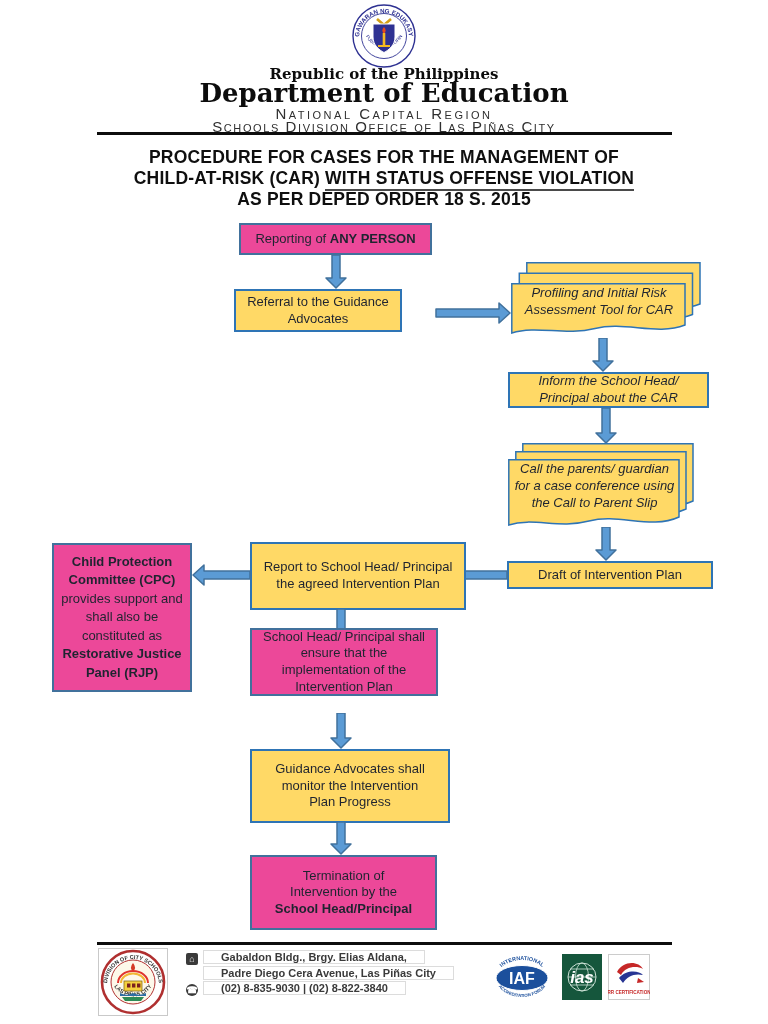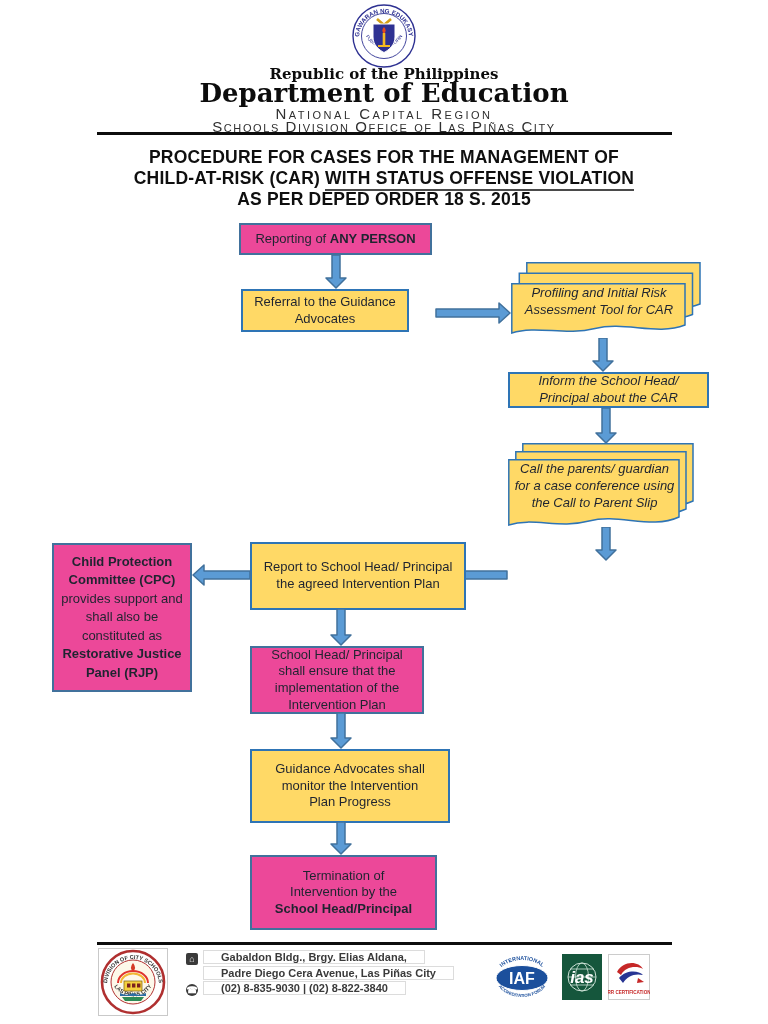--- a/index.html
+++ b/index.html
@@ -72,21 +72,21 @@
   </div>
 
   <div class="box blue" style="left:239px;top:223px;width:193px;height:32px">
     <div><span>Reporting of </span><b>ANY PERSON</b></div>
   </div>
 
   <svg class="abs" style="left:325px;top:255px" width="22" height="34">
     <polygon points="7,0 15,0 15,23 21,23 11,33 1,23 7,23" fill="#5B9BD5" stroke="#41719C" stroke-width="1.5" stroke-linejoin="round"></polygon>
   </svg>
 
-  <div class="box yellow" style="left:241px;top:289px;width:168px;height:43px">
+  <div class="box yellow" style="left:234px;top:289px;width:168px;height:43px">
     <div>Referral to the Guidance Advocates</div>
   </div>
 
   <svg class="abs" style="left:435px;top:302px" width="77" height="22">
     <polygon points="1,7 64,7 64,1 75,11 64,21 64,15 1,15" fill="#5B9BD5" stroke="#41719C" stroke-width="1.5" stroke-linejoin="round"></polygon>
   </svg>
 
   <svg class="abs" style="left:511px;top:262px" width="192" height="80" viewBox="0 0 192 80">
     <g transform="translate(15,0)">
         <path d="M0.8,0.8 L174,0.8 L174,42 C146,53 114,38 84,45.5 C54,53 26,42 0.8,50 Z" fill="#FFD966" stroke="#2E74B5" stroke-width="1.5"></path>
@@ -122,20 +122,23 @@
     <g transform="translate(0,16)">
         <path d="M0.8,0.8 L171,0.8 L171,58 C143,71 111,54 81,62 C51,70 25,58 0.8,66 Z" fill="#FFD966" stroke="#2E74B5" stroke-width="1.5"></path>
       </g>
   </svg>
   <div class="doc-text" style="left:513px;top:461px;width:163px">Call the parents/ guardian for a case conference using the Call to Parent Slip</div>
 
   <svg class="abs" style="left:595px;top:527px" width="22" height="34">
     <polygon points="7,0 15,0 15,23 21,23 11,33 1,23 7,23" fill="#5B9BD5" stroke="#41719C" stroke-width="1.5" stroke-linejoin="round"></polygon>
   </svg>
 
+  <div class="box yellow" style="left:507px;top:561px;width:206px;height:28px">
+    <div>Draft of Intervention Plan</div>
+  </div>
 
   <svg class="abs" style="left:432px;top:564px" width="76" height="22">
     <polygon points="75,7 12,7 12,1 1,11 12,21 12,15 75,15" fill="#5B9BD5" stroke="#41719C" stroke-width="1.5" stroke-linejoin="round"></polygon>
   </svg>
 
   <div class="box yellow" style="left:250px;top:542px;width:216px;height:68px">
     <div>Report to School Head/ Principal the agreed Intervention Plan</div>
   </div>
 
   <svg class="abs" style="left:192px;top:564px" width="59" height="22">
@@ -143,21 +146,21 @@
   </svg>
 
   <div class="box blue" style="left:52px;top:543px;width:140px;height:149px;line-height:1.42">
     <div><b>Child Protection Committee (CPC)</b><span> provides support and shall also be constituted as </span><b>Restorative Justice Panel (RJP)</b></div>
   </div>
 
   <svg class="abs" style="left:330px;top:609px" width="22" height="37">
     <polygon points="7,0 15,0 15,26 21,26 11,36 1,26 7,26" fill="#5B9BD5" stroke="#41719C" stroke-width="1.5" stroke-linejoin="round"></polygon>
   </svg>
 
-  <div class="box blue" style="left:250px;top:646px;width:174px;height:68px;padding:2px 8px">
+  <div class="box blue" style="left:250px;top:628px;width:188px;height:68px;padding:2px 8px">
     <div>School Head/ Principal shall ensure that the implementation of the Intervention Plan</div>
   </div>
 
   <svg class="abs" style="left:330px;top:713px" width="22" height="36">
     <polygon points="7,0 15,0 15,25 21,25 11,35 1,25 7,25" fill="#5B9BD5" stroke="#41719C" stroke-width="1.5" stroke-linejoin="round"></polygon>
   </svg>
 
   <div class="box yellow" style="left:250px;top:749px;width:200px;height:74px;padding:2px 16px">
     <div>Guidance Advocates shall monitor the Intervention Plan Progress</div>
   </div>

